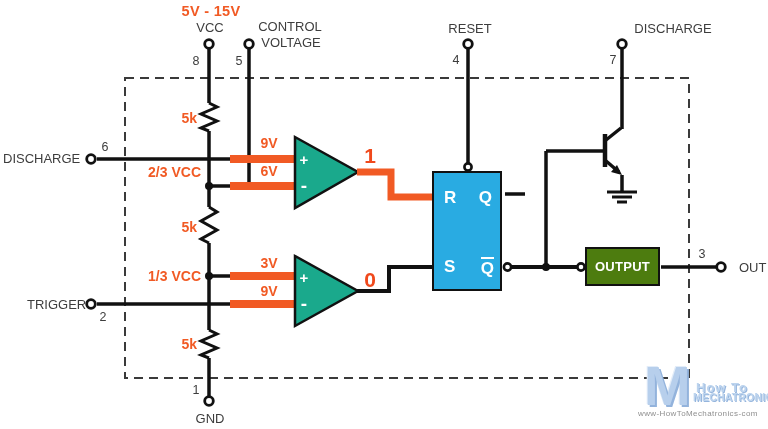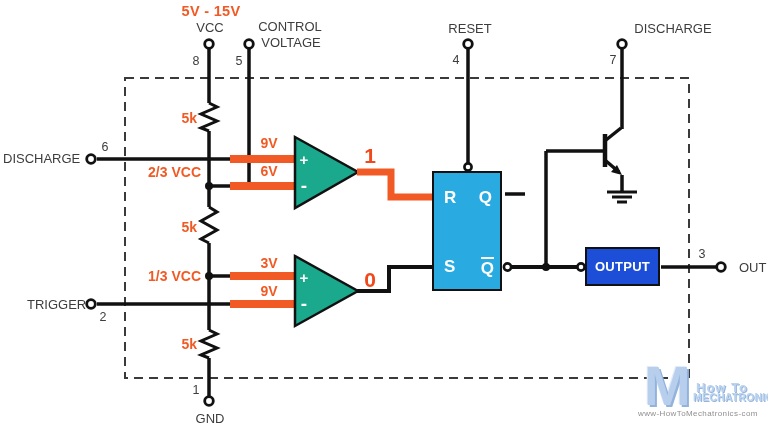--- a/index.html
+++ b/index.html
@@ -19,21 +19,21 @@
   .outlbl{font-size:13px;}
   .ff{position:absolute;left:432px;top:171px;width:66px;height:116px;
       background:#29ABE2;border:2.5px solid #111;}
   .ff-lbl{position:absolute;color:#fff;font-weight:bold;font-size:17px;line-height:1;}
   .ff-r{left:10px;top:16px;}
   .ff-q{right:8px;top:16px;}
   .ff-s{left:10px;bottom:14px;}
   .ff-qb{right:6px;bottom:12px;}
   .overbar{display:inline-block;border-top:2.5px solid #fff;padding-top:1px;}
   .outblk{position:absolute;left:585px;top:247px;width:71px;height:35px;
-          background:#1d4ed8;border:2.5px solid #111;display:flex;align-items:center;
+          background:#4d7c0f;border:2.5px solid #111;display:flex;align-items:center;
           justify-content:center;color:#fff;font-weight:bold;font-size:13px;letter-spacing:.3px;}
   .wm{position:absolute;left:636px;top:360px;width:132px;height:68px;}
   .wm-m{position:absolute;left:8px;top:2px;font-size:56px;line-height:48px;font-weight:bold;
         color:#b7cfec;text-shadow:2px 2px 0 #93b3dc,-1px -1px 0 #e2ecf8;}
   .wm-l1{position:absolute;left:60px;top:20px;font-size:13px;font-weight:bold;color:#bdd4ee;
          letter-spacing:1px;text-shadow:1px 1px 0 #95b5dd;}
   .wm-l2{position:absolute;left:57px;top:31px;font-size:10.5px;font-weight:bold;color:#bdd4ee;
          letter-spacing:.2px;text-shadow:1px 1px 0 #95b5dd;}
   .wm-url{position:absolute;left:2px;top:49px;font-size:8px;color:#8f8f8f;letter-spacing:.4px;}
 </style>

